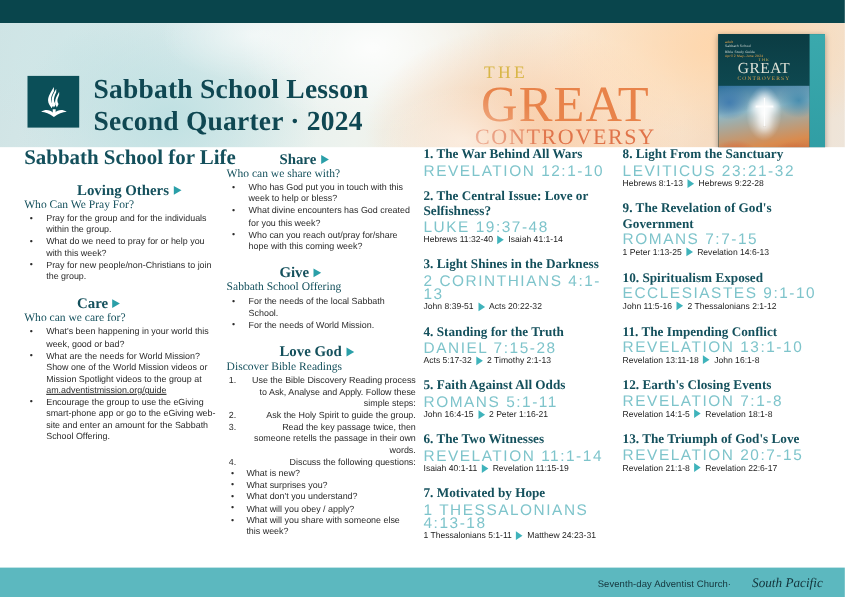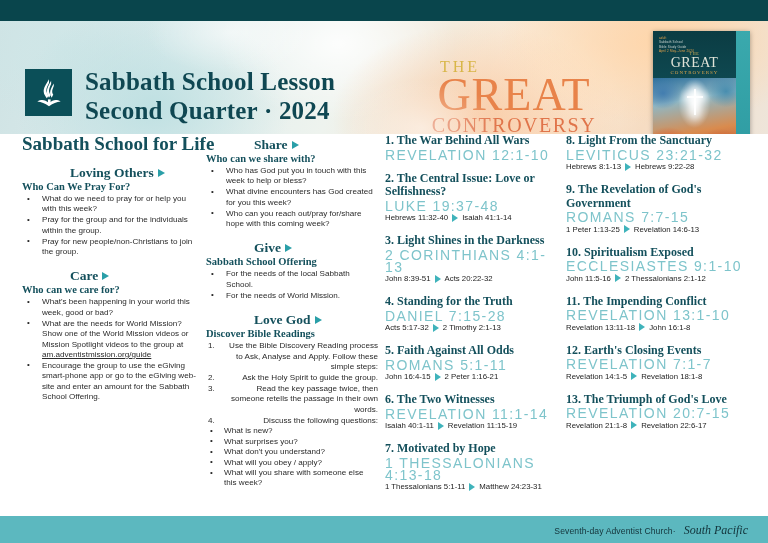--- a/index.html
+++ b/index.html
@@ -143,21 +143,21 @@
     display:flex; align-items:center; gap:4px;padding-left:48px;
   }
   .sec-head .tri {
     display:inline-block; width:0; height:0;
     border-left:7px solid #2a9fa8;
     border-top:4.5px solid transparent;
     border-bottom:4.5px solid transparent;
   }
   .sub-head {
     font-family:"Liberation Serif", serif;
-    font-size:10.5px; font-weight:bold; color:#14505c;
+    font-size:10.5px; font-weight:normal; color:#14505c;
     line-height:13px; margin-bottom:1px;
   }
 
   ul.blist, ol.nlist { list-style:none; margin:0; padding:0; }
   ul.blist > li, ol.nlist > li {
     position:relative; padding-left:20px;
     font-size:8.1px; line-height:10.4px; color:#2a2a2a;
     margin-bottom:.5px;
   }
   ul.blist > li:before {
@@ -201,21 +201,21 @@
     border-bottom:4px solid transparent;
   }
 
   
   .footer {
     position:absolute; left:0; top:516px; width:768px; height:27px;
     background:#5cb8bf;
   }
   .footer .fwrap {
     position:absolute; right:20px; top:50%; transform:translateY(-50%);
-    display:flex; align-items:baseline; gap:8px;
+    display:flex; align-items:baseline; gap:19px;
   }
   .footer .f1 {
     font-size:8.6px; color:#14333a; letter-spacing:.1px;
   }
   .footer .f2 {
     font-family:"Liberation Serif", serif; font-style:italic;
     font-size:12px; color:#12333a;
   }
 </style>
 </head>
@@ -273,22 +273,22 @@
 
   <div class="col col-1">
     <div class="page-title">Sabbath School for Life</div>
 
     <div class="sec-head">
       <span>Loving Others</span>
       <span class="tri"></span>
     </div>
     <div class="sub-head">Who Can We Pray For?</div>
     <ul class="blist">
+      <li>Pray for the group and for the individuals within the group.</li>
       <li>What do we need to pray for or help you with this week?</li>
-      <li>Pray for the group and for the individuals within the group.</li>
       <li>Pray for new people/non-Christians to join the group.</li>
     </ul>
 
     <div class="sec-head gap-block">
       <span>Care</span>
       <span class="tri"></span>
     </div>
     <div class="sub-head">Who can we care for?</div>
     <ul class="blist">
       <li>What's been happening in your world this week, good or bad?</li>
@@ -432,21 +432,21 @@
       <div class="ltitle"><span>11.</span> <span>The Impending Conflict</span></div>
       <div class="lkey">REVELATION 13:1-10</div>
       <div class="lrefs">
           <span>Revelation 13:11-18</span>
           <span class="tri2"></span>
           <span>John 16:1-8</span>
         </div>
     </div>
     <div class="lesson">
       <div class="ltitle"><span>12.</span> <span>Earth's Closing Events</span></div>
-      <div class="lkey">REVELATION 7:1-7</div>
+      <div class="lkey">REVELATION 7:1-8</div>
       <div class="lrefs">
           <span>Revelation 14:1-5</span>
           <span class="tri2"></span>
           <span>Revelation 18:1-8</span>
         </div>
     </div>
     <div class="lesson">
       <div class="ltitle"><span>13.</span> <span>The Triumph of God's Love</span></div>
       <div class="lkey">REVELATION 20:7-15</div>
       <div class="lrefs">

